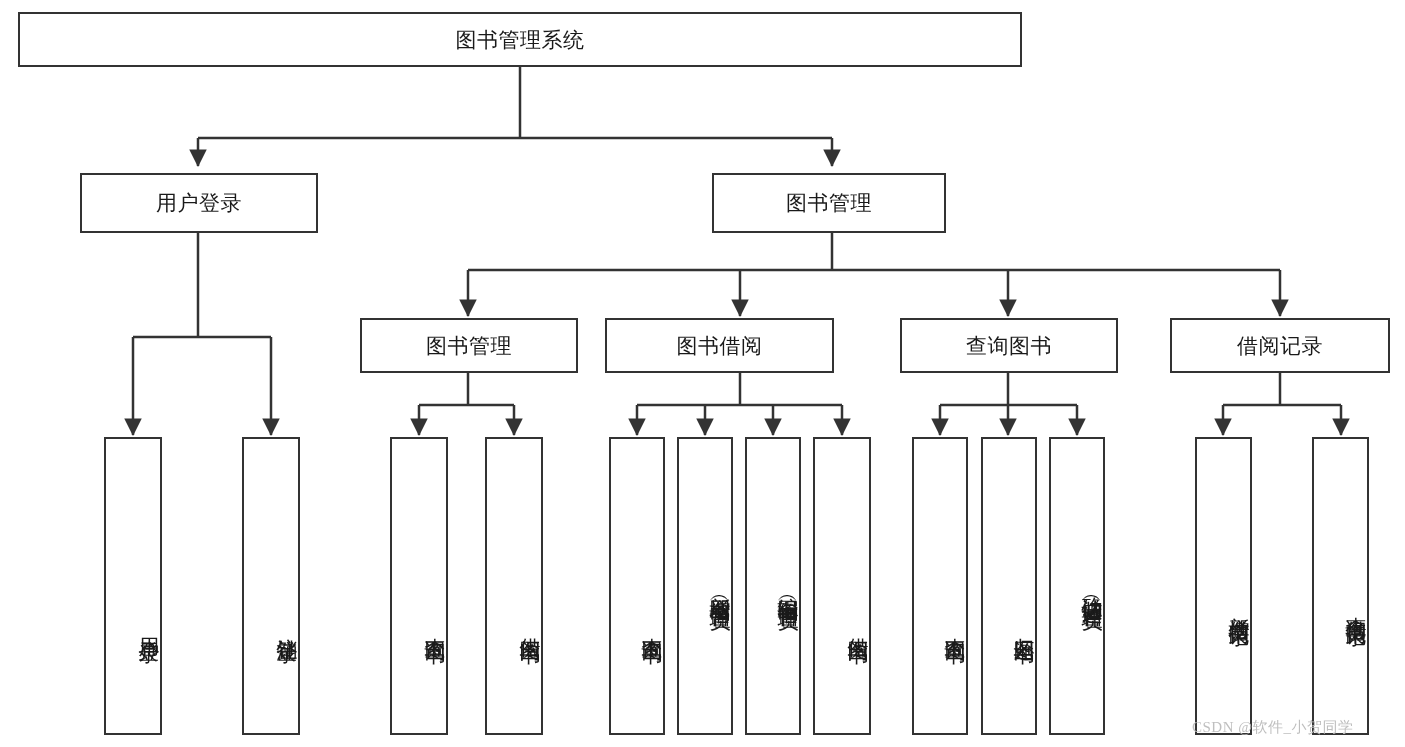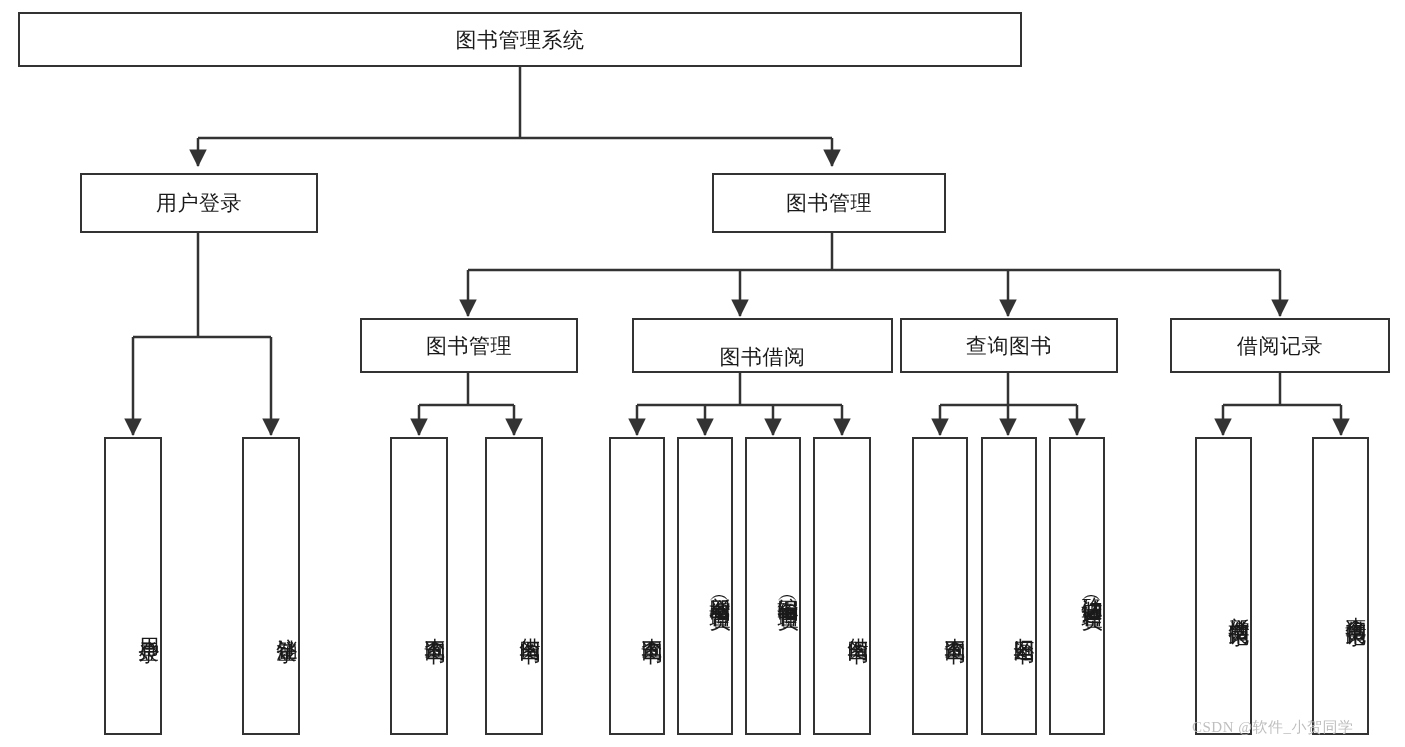--- a/index.html
+++ b/index.html
@@ -122,21 +122,21 @@
   <div class="node node-h" style="left:80px; top:173px; width:238px; height:60px;">
     <span>用户登录</span>
   </div>
   <div class="node node-h" style="left:712px; top:173px; width:234px; height:60px;">
     <span>图书管理</span>
   </div>
 
   <div class="node node-h" style="left:360px; top:318px; width:218px; height:55px;">
     <span>图书管理</span>
   </div>
-  <div class="node node-h" style="left:632px; top:318px; width:261px; height:55px;align-items:flex-end;">
+  <div class="node node-h" style="left:605px; top:318px; width:229px; height:55px;">
     <span>图书借阅</span>
   </div>
   <div class="node node-h" style="left:900px; top:318px; width:218px; height:55px;">
     <span>查询图书</span>
   </div>
   <div class="node node-h" style="left:1170px; top:318px; width:220px; height:55px;align-items:center;">
     <span>借阅记录</span>
   </div>
 
   <div class="node node-v" style="left:104px; top:437px; width:58px; height:298px; padding-top:78px;">

